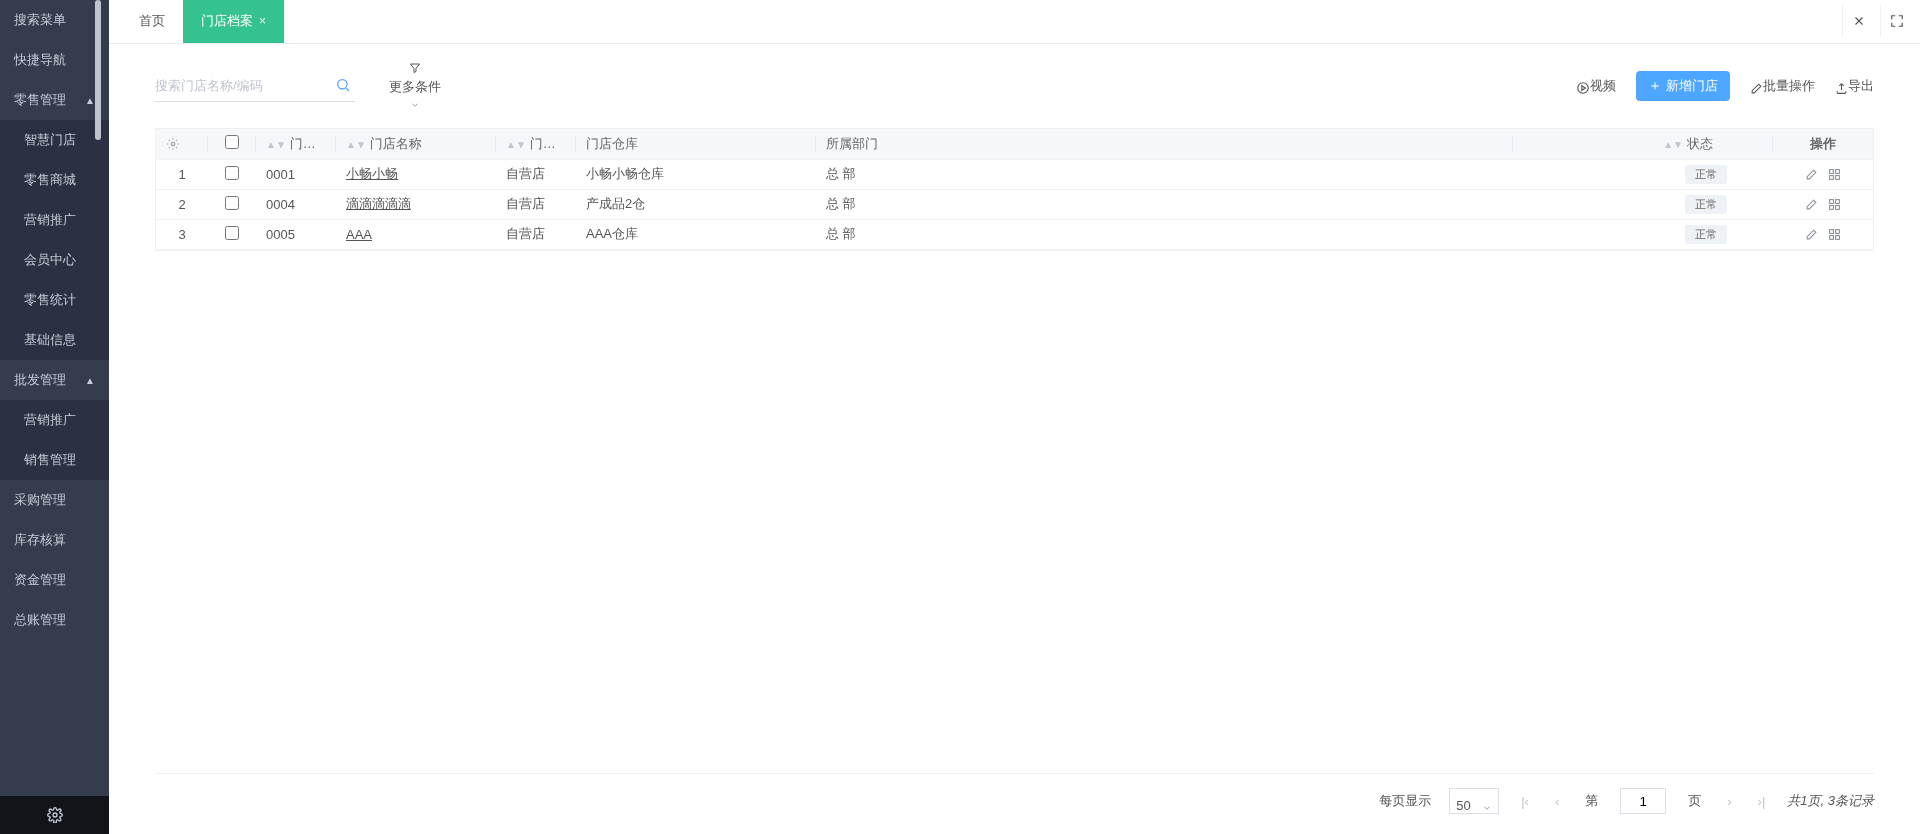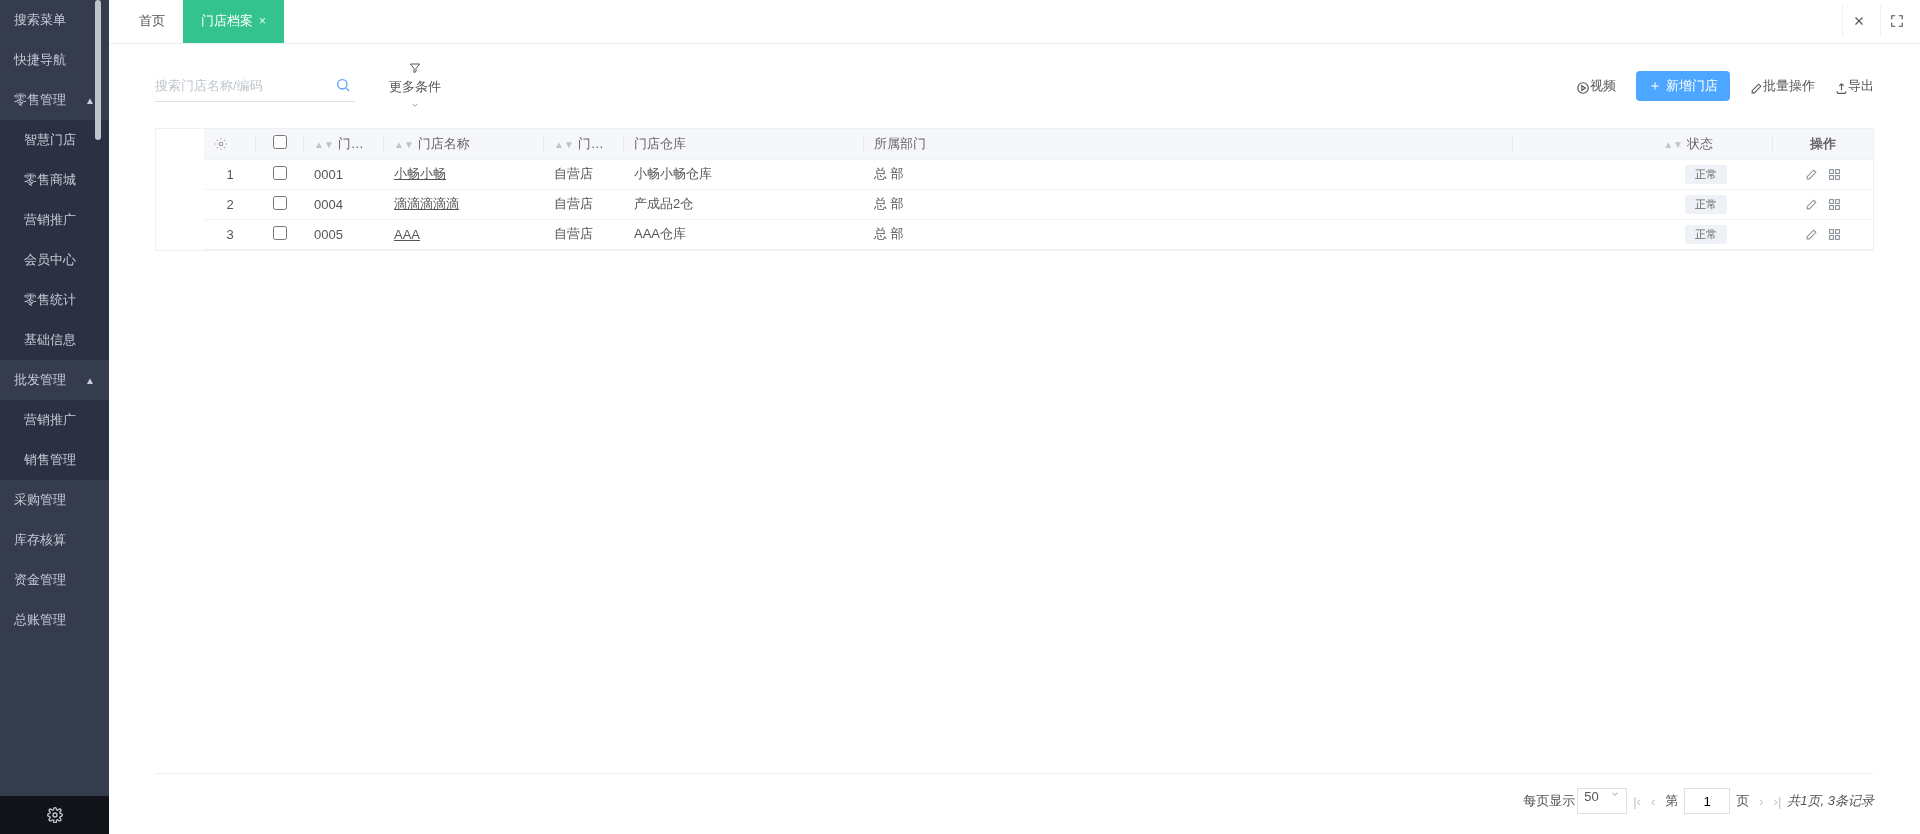--- a/index.html
+++ b/index.html
@@ -33,36 +33,36 @@
   .search-wrap { position:relative; width:200px; border-bottom:1px solid #dcdfe6; }
   .search-wrap input { border:none; outline:none; width:100%; height:30px; font-size:13px; background:transparent; color:#333; }
   .search-wrap input::placeholder { color:#bfc4cd; }
   .search-wrap .sicon { position:absolute; right:4px; top:6px; color:#5aa1ff; }
   .more-cond { display:flex; align-items:center; gap:4px; color:#555; cursor:pointer; margin-left:20px;flex-direction:column; }
   .tb-right { margin-left:auto; display:flex; align-items:center; gap:20px; color:#555; }
   .plain-btn { display:flex; align-items:flex-end; cursor:pointer; }
   .primary-btn { background:#4da6ff; color:#fff; border:none; border-radius:4px; height:30px; padding:0 12px; display:flex; align-items:center; gap:4px; cursor:pointer; font-size:13px; }
 
   
-  .table-wrap { margin: 0 46px; border:1px solid #eef0f4;padding-left:48px; }
+  .table-wrap { margin: 0 46px; border:1px solid #eef0f4; }
   table { width:100%; border-collapse:collapse; table-layout:fixed; }
   th, td { font-size:13px; color:#555; text-align:left; height:30px; padding:0 10px; border-bottom:1px solid #f2f3f7; overflow:hidden; text-overflow:ellipsis; white-space:nowrap; }
   thead th { background:#f5f7fa; color:#666; font-weight:500; position:relative; }
   thead th::after { content:""; position:absolute; right:0; top:8px; bottom:8px; width:1px; background:#e6e8ee; }
   thead th:last-child::after { display:none; }
   .sort { color:#c0c4cc; font-size:10px; margin-right:4px; display:inline-flex; flex-direction:column; line-height:5px; }
   .link { color:#555; text-decoration:underline; cursor:pointer;margin-top:40px; }
   .tag { display:inline-block; background:#eef1f5; color:#666; border-radius:3px; padding:2px 10px; font-size:11px; }
   .op-icons { display:flex; gap:10px; justify-content:center; color:#8a8f99; }
   .op-icons span { cursor:pointer; }
   input[type=checkbox] { width:14px; height:14px; }
 
   
-  .pager { position:absolute; bottom:20px; right:46px; left:46px; border-top:1px solid #eef0f4; padding-top:14px; display:flex; align-items:center; justify-content:flex-end; gap:2px; color:#555; font-size:13px; }
-  .page-size-sel { border:1px solid #dcdfe6; height:26px; width:50px; display:flex; align-items:flex-start; justify-content:space-between; padding:0 6px; cursor:pointer; }
+  .pager { position:absolute; bottom:20px; right:46px; left:46px; border-top:1px solid #eef0f4; padding-top:14px; display:flex; align-items:center; justify-content:flex-end; gap:18px; color:#555; font-size:13px; }
+  .page-size-sel { border:1px solid #dcdfe6; height:26px; width:50px; display:flex; align-items:flex-end; justify-content:space-between; padding:0 6px; cursor:pointer; }
   .page-num { border:1px solid #dcdfe6; width:46px; height:26px; text-align:center; outline:none; }
   .pg-btn { color:#bfc4cd; cursor:pointer; padding:0 4px; }
   .pg-label { margin:0 4px; }
 
   svg { display:block; }
 </style>
 </head>
 <body>
 
 <div class="app">

